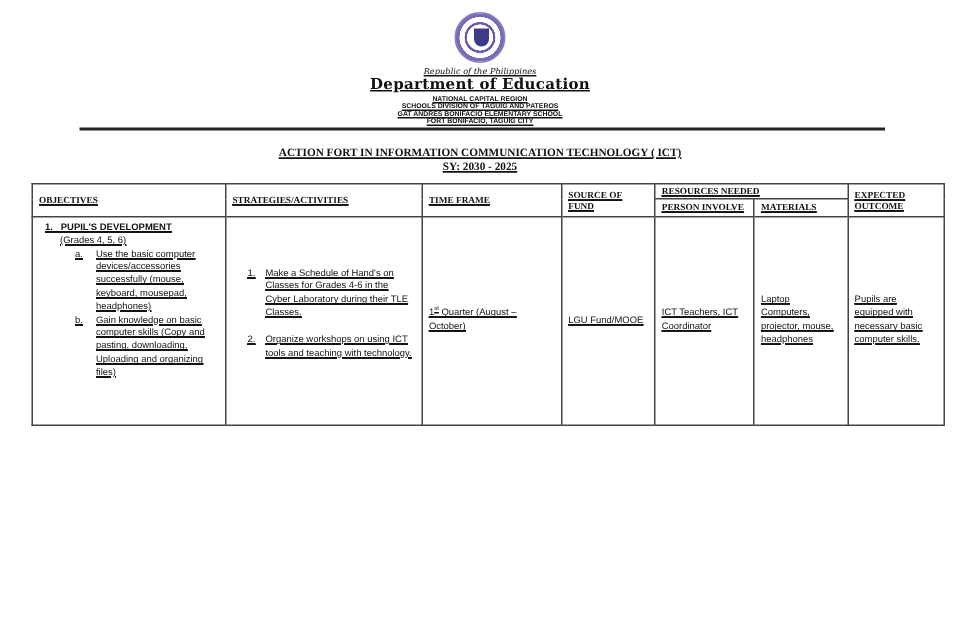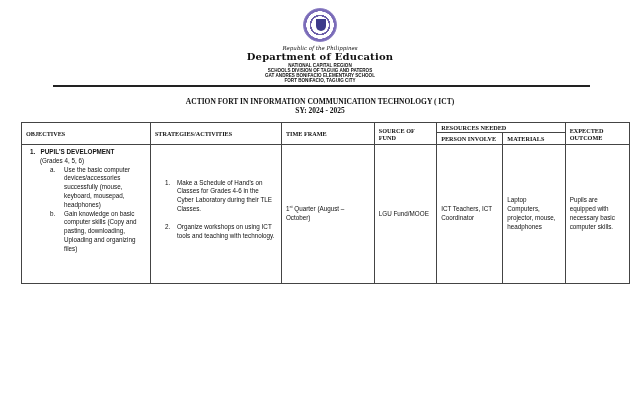--- a/index.html
+++ b/index.html
@@ -1,15 +1,15 @@
 <!DOCTYPE html>
 <html><head>
 <meta charset="utf-8">
 <style>
-  * { box-sizing: border-box; margin: 0; padding: 0; }
+  * { box-sizing: border-box; margin: 0; padding: 0; text-decoration: underline; }
   html, body { width: 640px; height: 419px; background: #ffffff; overflow: hidden; }
   body { position: relative; font-family: "Liberation Sans", sans-serif; color: #111; }
 
   .seal { position: absolute; left: 303px; top: 8px; width: 34px; height: 34px; border-radius: 50%;
           background: radial-gradient(circle, #fff 0 38%, #6a5ca8 39% 45%, #fff 46% 60%, #7a6bb8 61% 100%);
           border: 1px solid #8c7fc4; }
   .seal-inner { position: absolute; left: 12px; top: 10px; width: 10px; height: 12px; background: #3d3a8a;
                 border-radius: 0 0 5px 5px; }
 
   .hdr { position: absolute; left: 0; width: 640px; text-align: center; }
@@ -56,21 +56,21 @@
 <div class="hdr republic">Republic of the Philippines</div>
 <div class="hdr deped">Department of Education</div>
 <div class="hdr subline l1">NATIONAL CAPITAL REGION</div>
 <div class="hdr subline l2">SCHOOLS DIVISION OF TAGUIG AND PATEROS</div>
 <div class="hdr subline l3">GAT ANDRES BONIFACIO ELEMENTARY SCHOOL</div>
 <div class="hdr subline l4">FORT BONIFACIO, TAGUIG CITY</div>
 <div class="rule"></div>
 
 <div class="title">
   <div>ACTION FORT IN INFORMATION COMMUNICATION TECHNOLOGY ( ICT)</div>
-  <div>SY: 2024 - 2025</div>
+  <div>SY: 2030 - 2025</div>
 </div>
 
 <table class="plan">
   <tbody>
       <tr class="h-top">
     <th class="col-obj" rowspan="2">OBJECTIVES</th>
     <th class="col-str" rowspan="2">STRATEGIES/ACTIVITIES</th>
     <th class="col-time" rowspan="2">TIME FRAME</th>
     <th class="col-fund" rowspan="2">SOURCE OF FUND</th>
     <th colspan="2">RESOURCES NEEDED</th>

